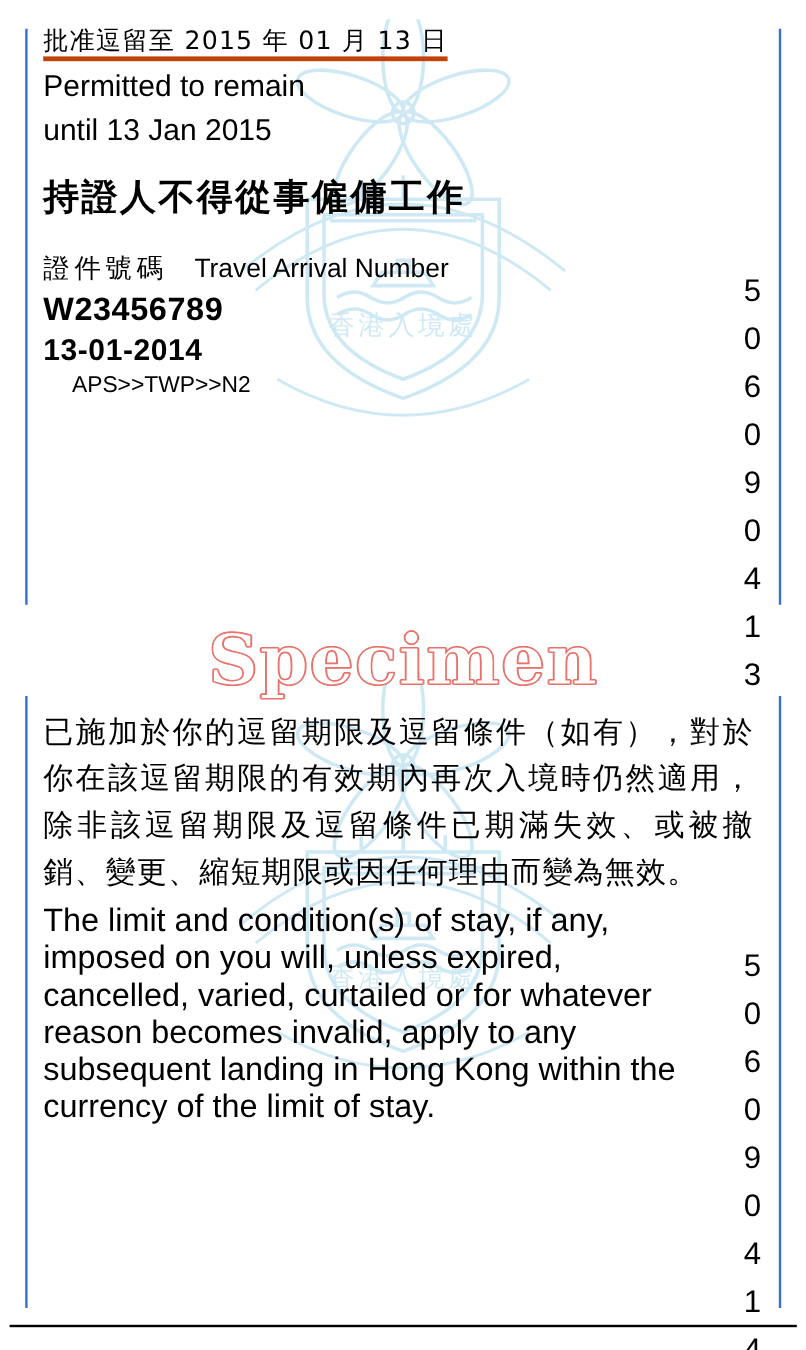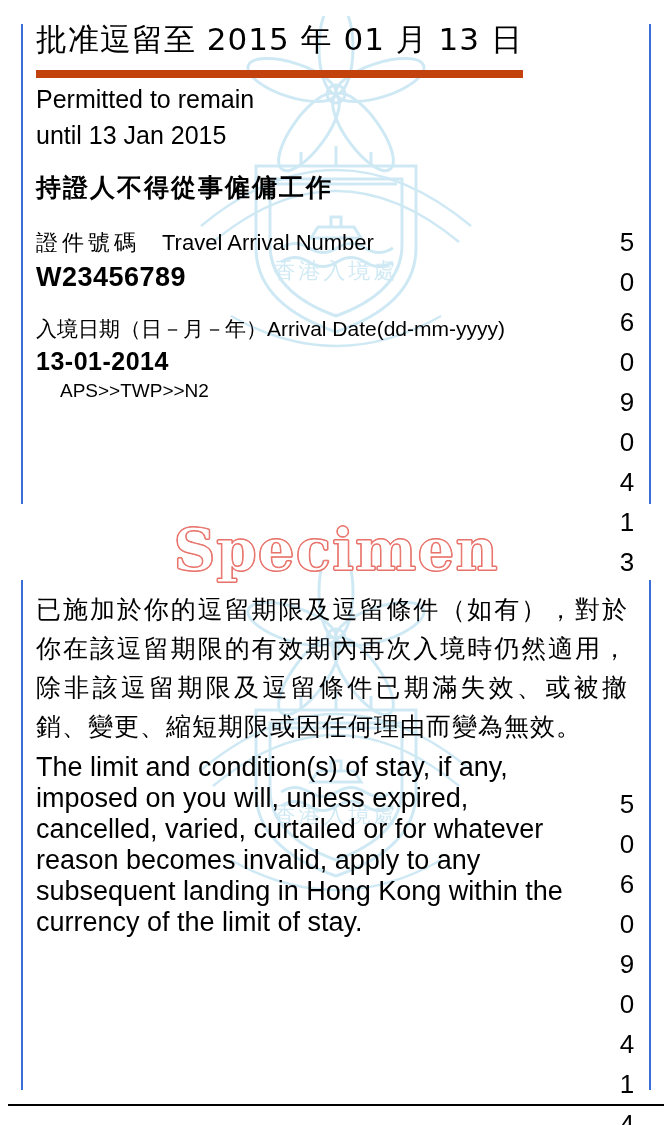--- a/index.html
+++ b/index.html
@@ -57,36 +57,36 @@
   
   .content {
     position: absolute;
     left: 36px;
     top: 22px;
     width: 590px;
   }
 
   .line-permit {
     font-family: "DejaVu Sans", sans-serif;
-    font-size: 31px;
+    font-size: 21px;
     letter-spacing: 1px;
-    border-bottom: 8px solid #c2410c;
+    border-bottom: 4px solid #c2410c;
     display: inline-block;
-    padding-bottom: 12px;
+    padding-bottom: 1px;
     line-height: 1.15;
   }
   .permit-en {
     font-size: 25px;
     line-height: 1.22;
     margin-top: 6px;
     font-weight: 400;
   }
   .emp-cjk {
     font-family: Liberation Sans, sans-serif;
-    font-size: 25px;
+    font-size: 30px;
     font-weight: bold;
     letter-spacing: 2px;
     margin-top: 20px;
   }
   .emp-en {
     font-size: 25px;
     margin-top: 4px;
     letter-spacing: 0px;
   }
   .holder-name {
@@ -261,23 +261,20 @@
     <div class="permit-en">until 13 Jan 2015</div>
 
     <div class="emp-cjk">持證人不得從事僱傭工作</div>
 
 
     <div class="td-row">
       <span class="lbl-cjk">證件號碼</span><span class="lbl-en">Travel Arrival Number</span>
     </div>
     <div class="td-num">W23456789</div>
 
-    <div class="ar-row">
-      <span class="lbl-cjk">入境日期（日－月－年）</span><span>Arrival Date(dd-mm-yyyy)</span>
-    </div>
     <div class="ar-date">13-01-2014</div>
     <div class="aps">APS&gt;&gt;TWP&gt;&gt;N2</div>
   </div>
 
   <div class="serial serial-top">
     <div>5</div>
     <div>0</div>
     <div>6</div>
     <div>0</div>
     <div>9</div>

